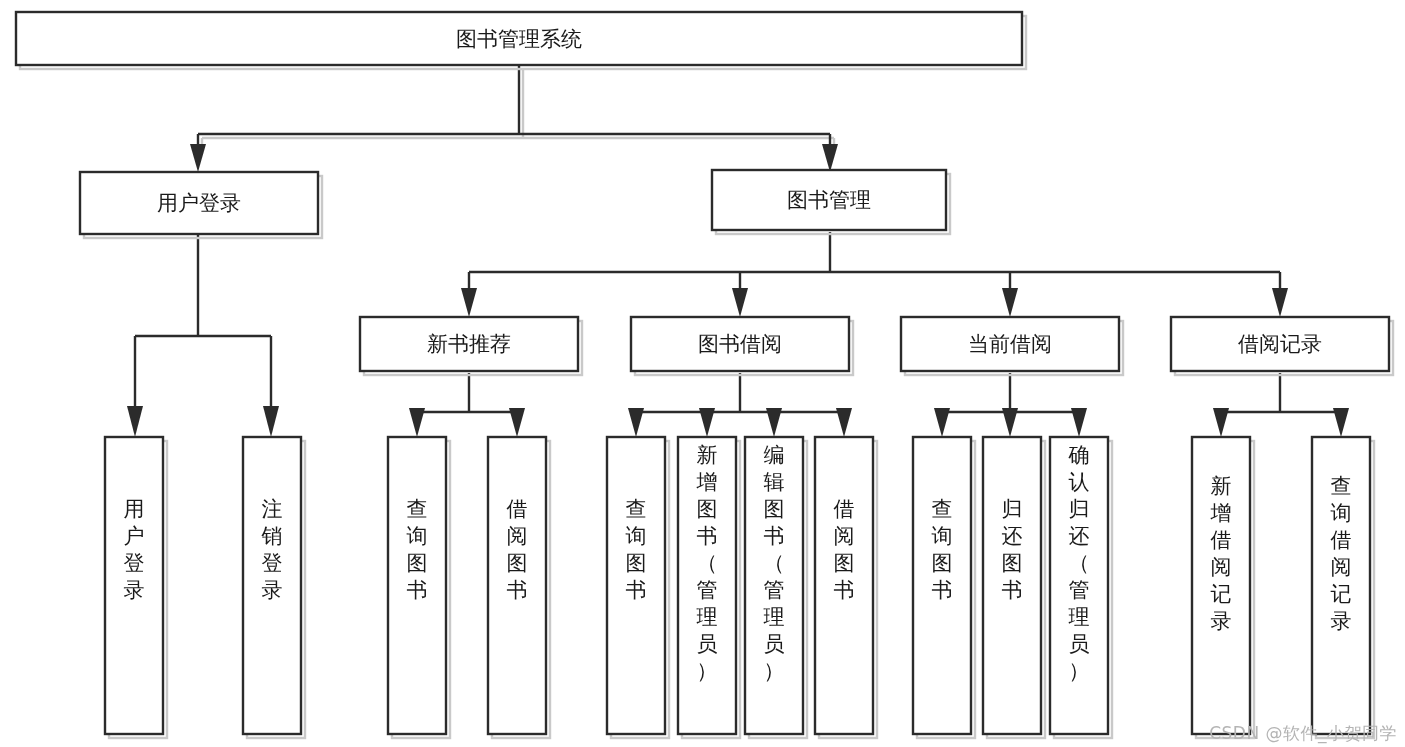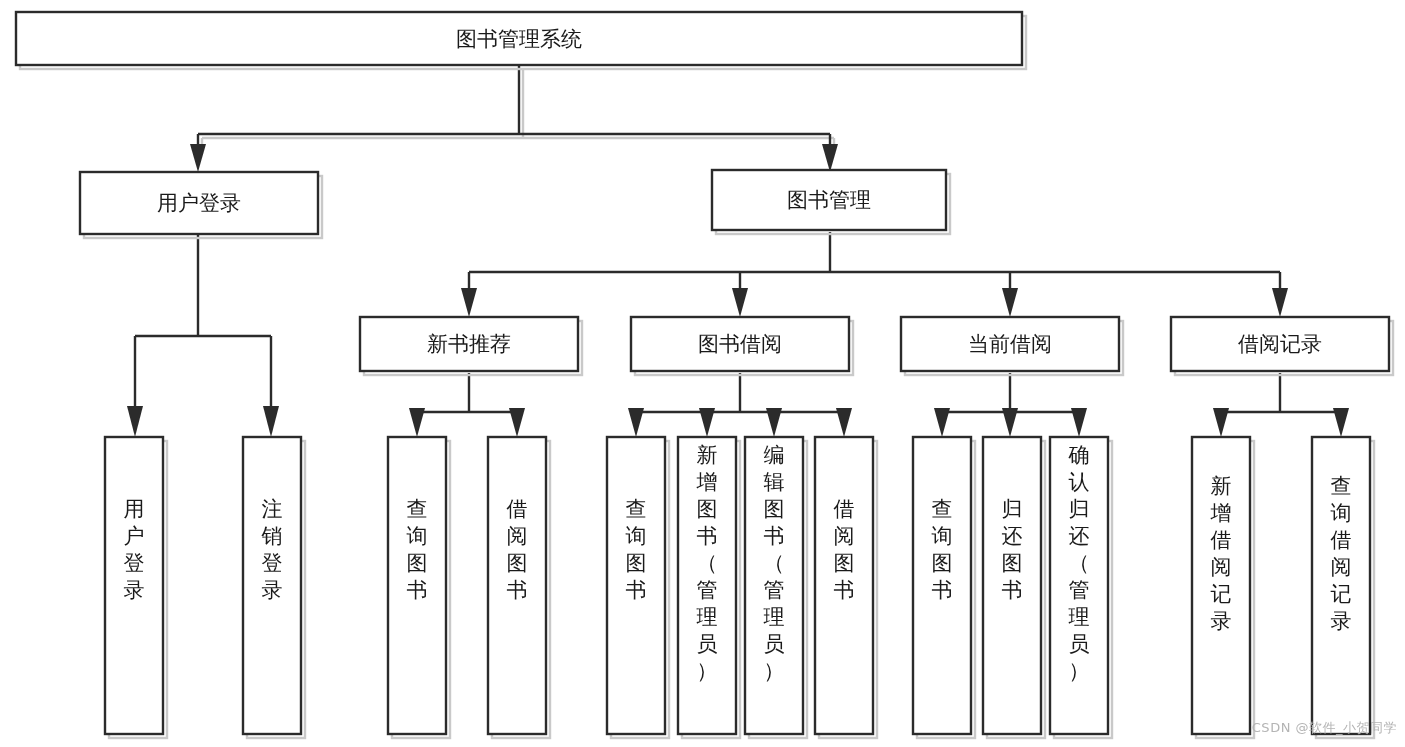--- a/index.html
+++ b/index.html
@@ -62,23 +62,23 @@
   }
   .vert-label {
     fill: #1a1a1a;
     font-family: "DejaVu Sans", "Liberation Sans", sans-serif;
     font-size: 21px;
     text-anchor: middle;
   }
   .watermark {
     position: absolute;
     right: 8px;
-    bottom: 10px;
-    font-family: "DejaVu Sans", "Liberation Sans", sans-serif;
-    font-size: 13px;
+    bottom: 2px;
+    font-family: "DejaVu Sans", "Liberation Sans", sans-serif;
+    font-size: 17px;
     color: #b4b4b4;
     letter-spacing: 0.5px;
     white-space: nowrap;
     user-select: none;
   }
 </style>
 </head>
 <body>
 
 <div id="diagram-root">

